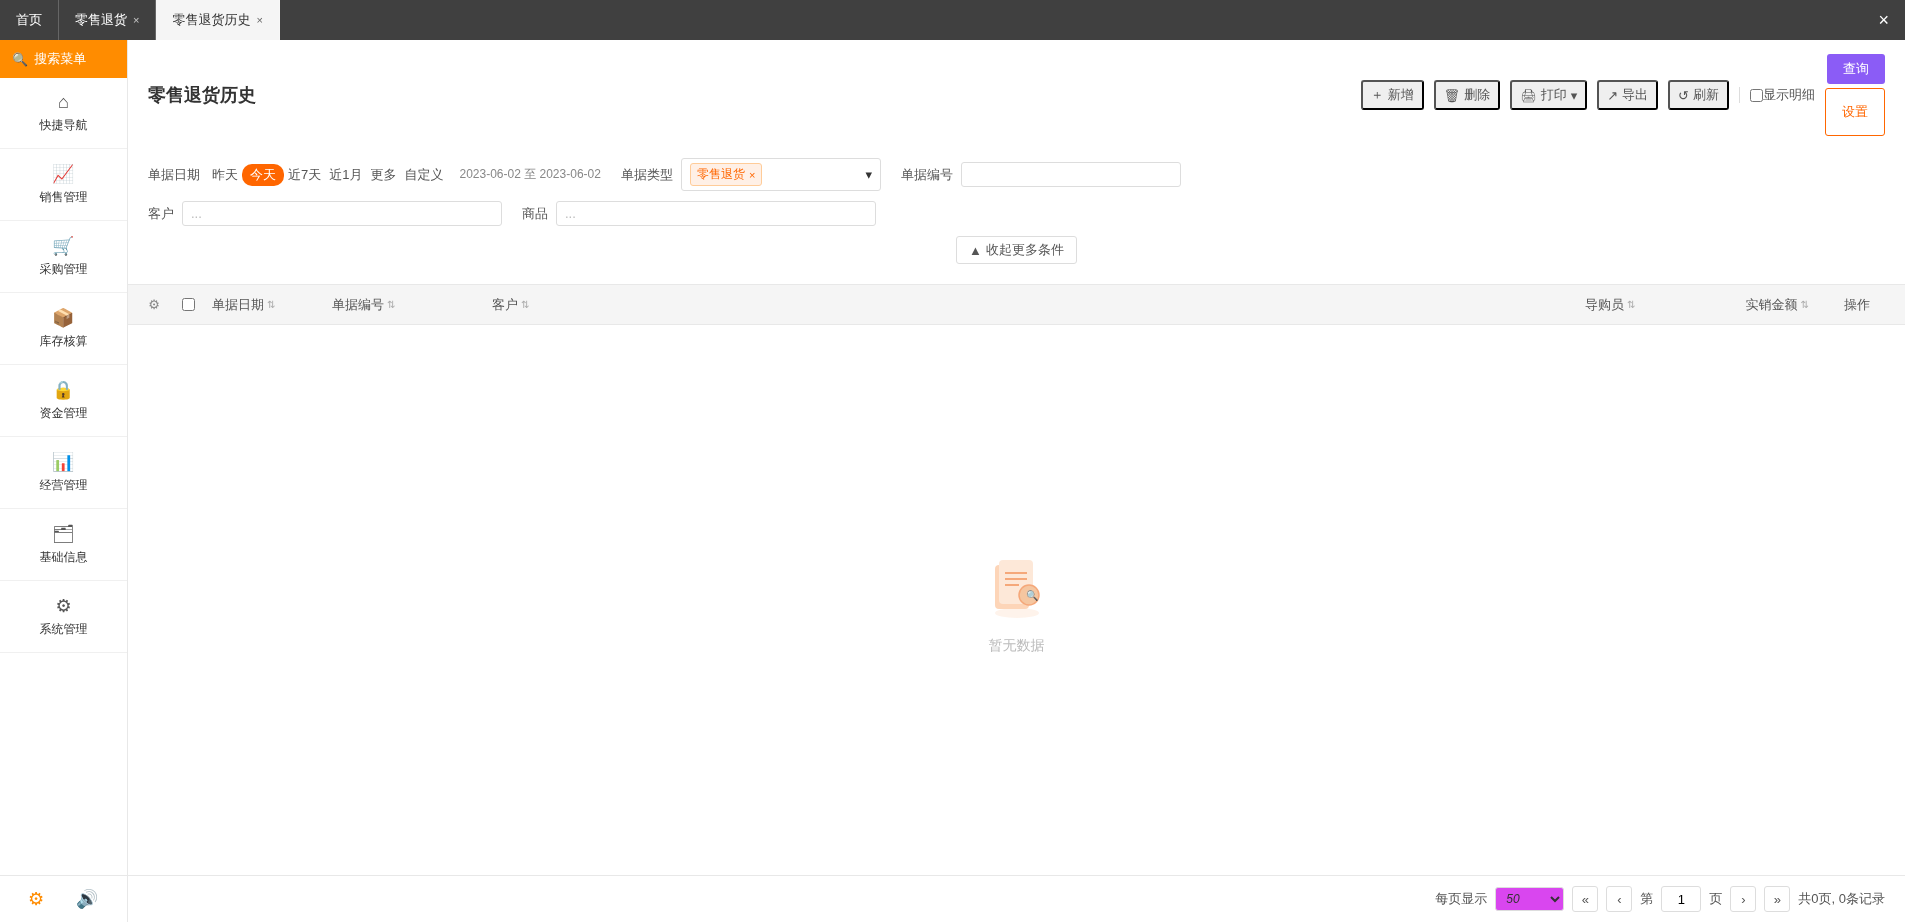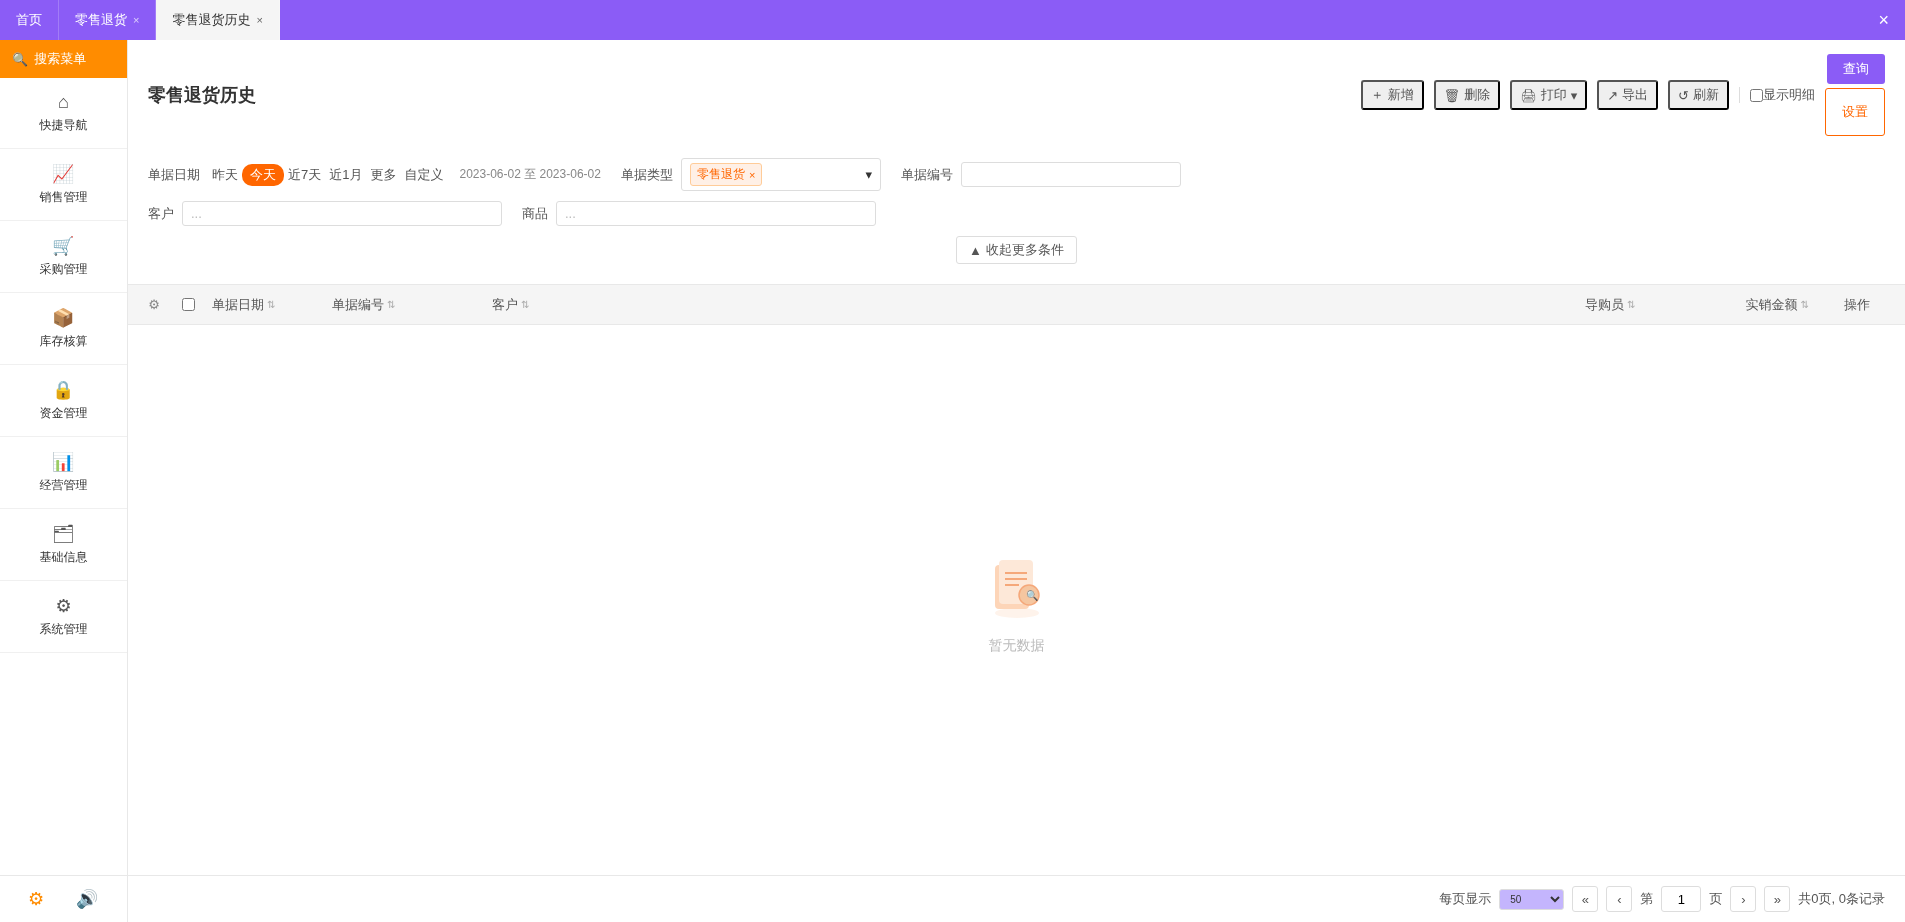--- a/index.html
+++ b/index.html
@@ -1,20 +1,20 @@
 <!DOCTYPE html>
 <html><head>
   <meta charset="utf-8">
   <style>
     * { box-sizing: border-box; margin: 0; padding: 0; }
     body { font-family: 'Microsoft YaHei', Arial, sans-serif; font-size: 13px; background: #f5f5f5; display: flex; flex-direction: column; height: 922px; overflow: hidden; }
 
     
     .topbar {
-      background: #8b5cf6;
+      background: #404040;
       height: 40px;
       display: flex;
       align-items: center;
       padding: 0 0 0 0;
       flex-shrink: 0;
     }
     .topbar-tabs {
       display: flex;
       align-items: center;
       height: 100%;
@@ -354,23 +354,24 @@
       justify-content: flex-end;
       gap: 8px;
       font-size: 13px;
       color: #555;
       flex-shrink: 0;
     }
     .pagination-select {
       border: 1px solid #ddd;
       border-radius: 3px;
       padding: 3px 20px 3px 6px;
-      font-size: 10px;
+      font-size: 12px;
       color: #333;
-      background: #c4b5fd;
+      background: #d946ef;
+      font-style: italic;
     }
     .pagination-btn {
       width: 26px;
       height: 26px;
       border: 1px solid #ddd;
       border-radius: 3px;
       background: #fff;
       cursor: pointer;
       display: flex;
       align-items: center;

